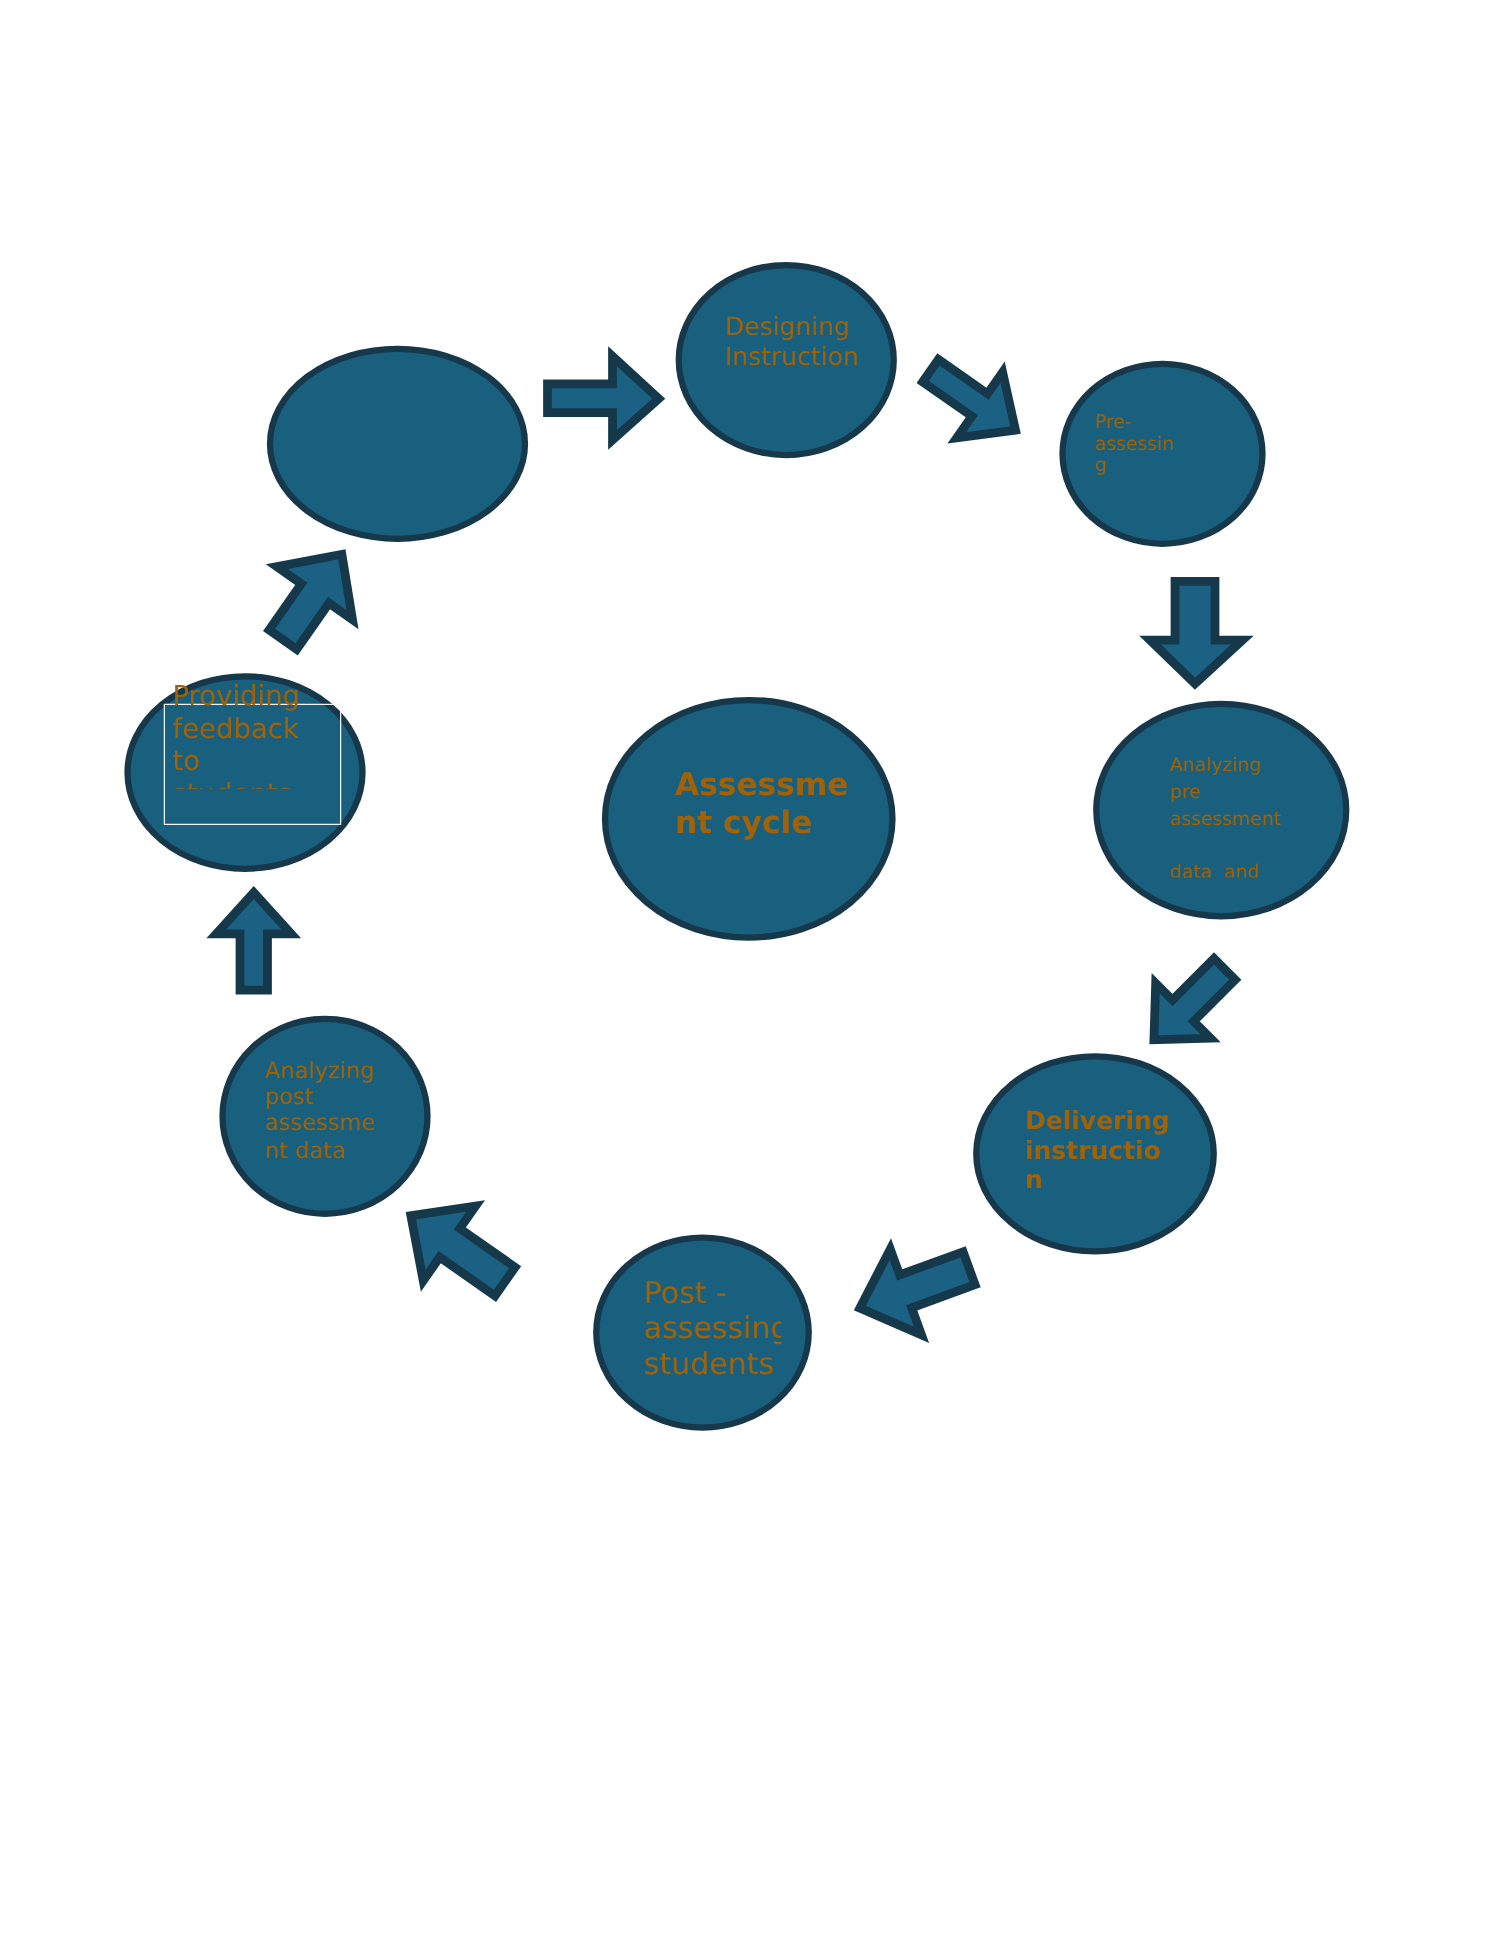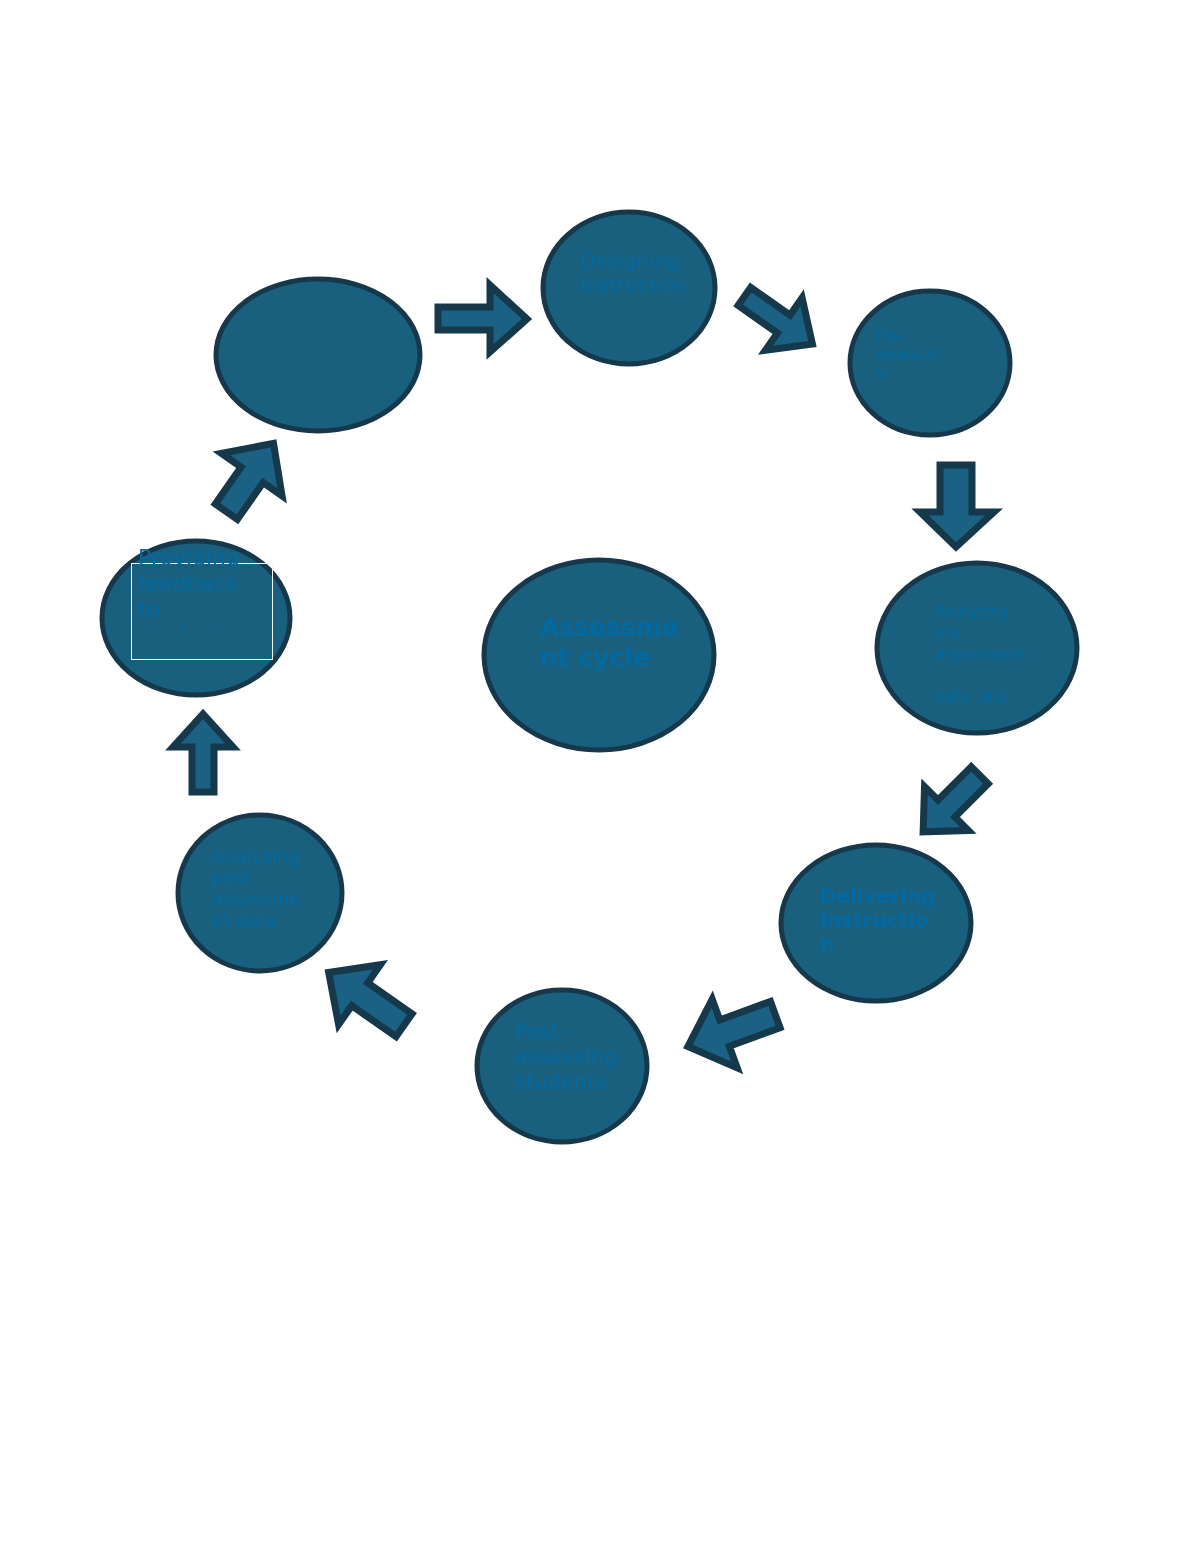--- a/index.html
+++ b/index.html
@@ -15,21 +15,21 @@
     overflow: hidden;
   }
   #canvas {
     position: absolute;
     left: 0; top: 0;
     width: 1200px;
     height: 1553px;
   }
   .node-label {
     position: absolute;
-    color: #0369a1;
+    color: #a16207;
     line-height: 1.18;
     white-space: pre-wrap;
     overflow: hidden;
     pointer-events: none;
   }
   .selbox {
     position: absolute;
     border: 1px solid #eef4f7;
     box-sizing: border-box;
   }
@@ -103,21 +103,21 @@
 pre
 assessment
 
 data  and
 observation</div>
 
   <div class="node-label" style="left:820px; top:885px; width:124px; height:82px; font-size:20px;font-weight:bold;">Delivering
 instructio
 n</div>
 
-  <div class="node-label" style="left:515px; top:1020px; width:110px; height:82px; font-size:21px;">Post -
+  <div class="node-label" style="left:515px; top:1020px; width:110px; height:82px; font-size:24px;">Post -
 assessing
 students</div>
 
   <div class="node-label" style="left:212px; top:846px; width:112px; height:100px; font-size:18px;">Analyzing
 post
 assessme
 nt data</div>
 
   <div class="selbox" style="left:131px; top:563px; width:142px; height:97px;"></div>
   <div class="node-label" style="left:138px; top:545px; width:128px; height:86px; font-size:22px;">Providing

